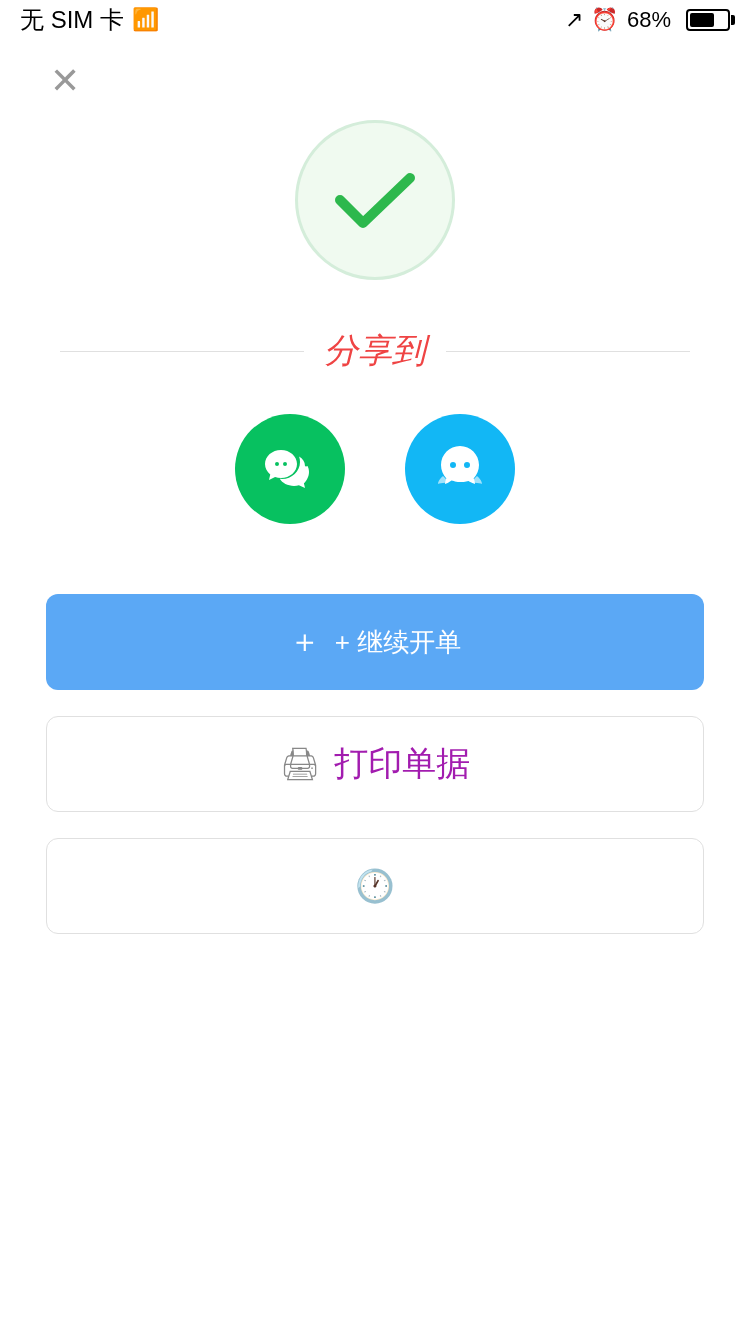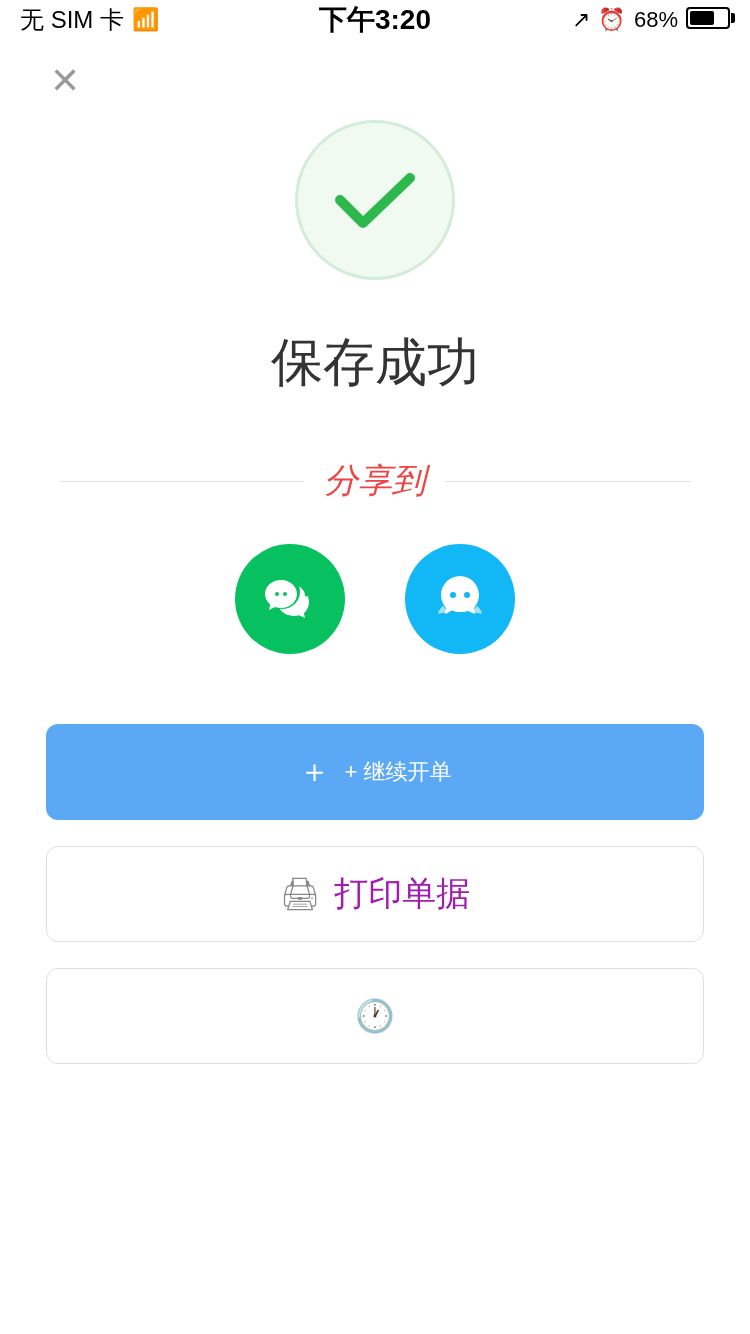--- a/index.html
+++ b/index.html
@@ -54,22 +54,22 @@
     .status-right {
       display: flex;
       align-items: center;
       gap: 8px;
       font-size: 22px;
       color: #000;
     }
 
     .battery-container {
       display: flex;
-      align-items: flex-start;
-      gap: 8px;
+      align-items: center;
+      gap: 15px;
     }
 
     .battery-text {
       font-size: 22px;
     }
 
     .battery-icon {
       width: 44px;
       height: 22px;
       border: 2px solid #000;
@@ -222,21 +222,21 @@
       border-radius: 12px;
       border: none;
       display: flex;
       align-items: center;
       justify-content: center;
       gap: 14px;
       cursor: pointer;
     }
 
     .btn-primary-text {
-      font-size: 22px;
+      font-size: 26px;
       color: #ffffff;
       font-weight: 400;
       text-align: right;
     }
 
     .btn-secondary {
       width: 100%;
       height: 96px;
       background: #ffffff;
       border-radius: 12px;
@@ -264,21 +264,20 @@
     }
   </style>
 </head>
 <body>
 
 <div class="status-bar">
   <div class="status-left">
     <span>无 SIM 卡</span>
     <span class="wifi-icon">📶</span>
   </div>
-  <div class="status-center">下午3:20</div>
   <div class="status-right">
     <span>↗</span>
     <span>⏰</span>
     <div class="battery-container">
       <span class="battery-text">68%</span>
       <div class="battery-icon">
         <div class="battery-fill"></div>
       </div>
     </div>
   </div>
@@ -289,21 +288,20 @@
 </div>
 
 <div class="main-content">
 
   <div class="success-circle">
     <svg class="checkmark" viewBox="0 0 80 60" fill="none" xmlns="http://www.w3.org/2000/svg">
       <path d="M5 30 L28 53 L75 8" stroke="#2db84d" stroke-width="10" stroke-linecap="round" stroke-linejoin="round" fill="none"></path>
     </svg>
   </div>
 
-  <div class="success-title">保存成功</div>
 
   <div class="divider-section">
     <div class="divider-line"></div>
     <span class="divider-text">分享到</span>
     <div class="divider-line"></div>
   </div>
 
   <div class="share-icons">
 
     <div class="share-icon-btn wechat-btn">

